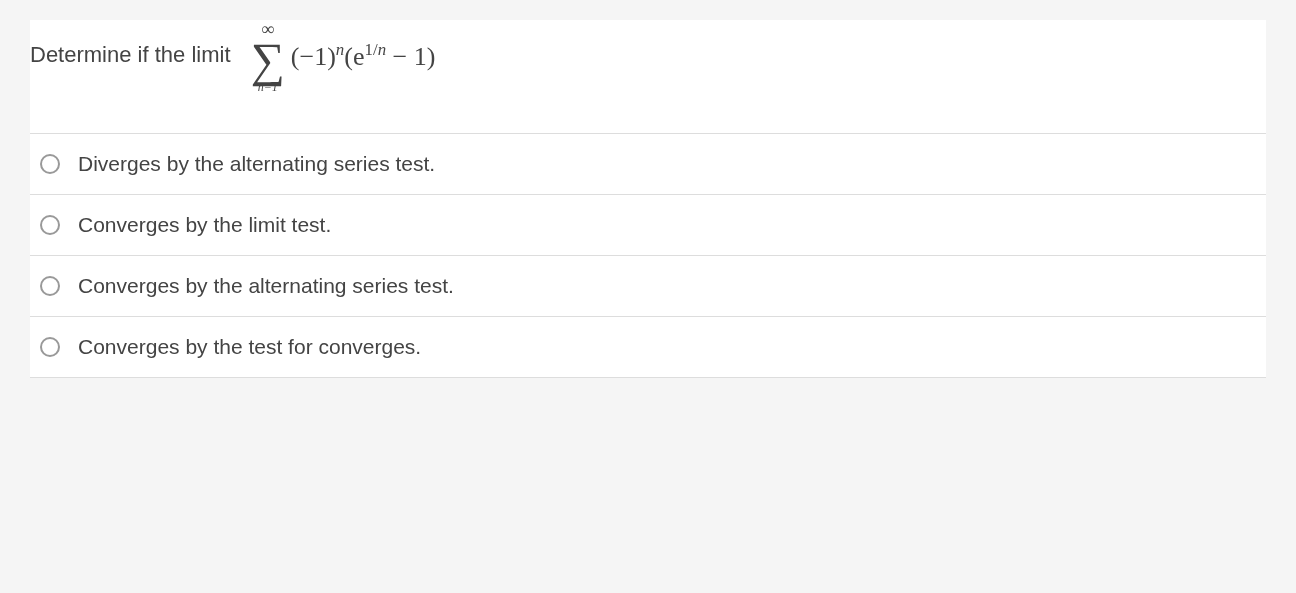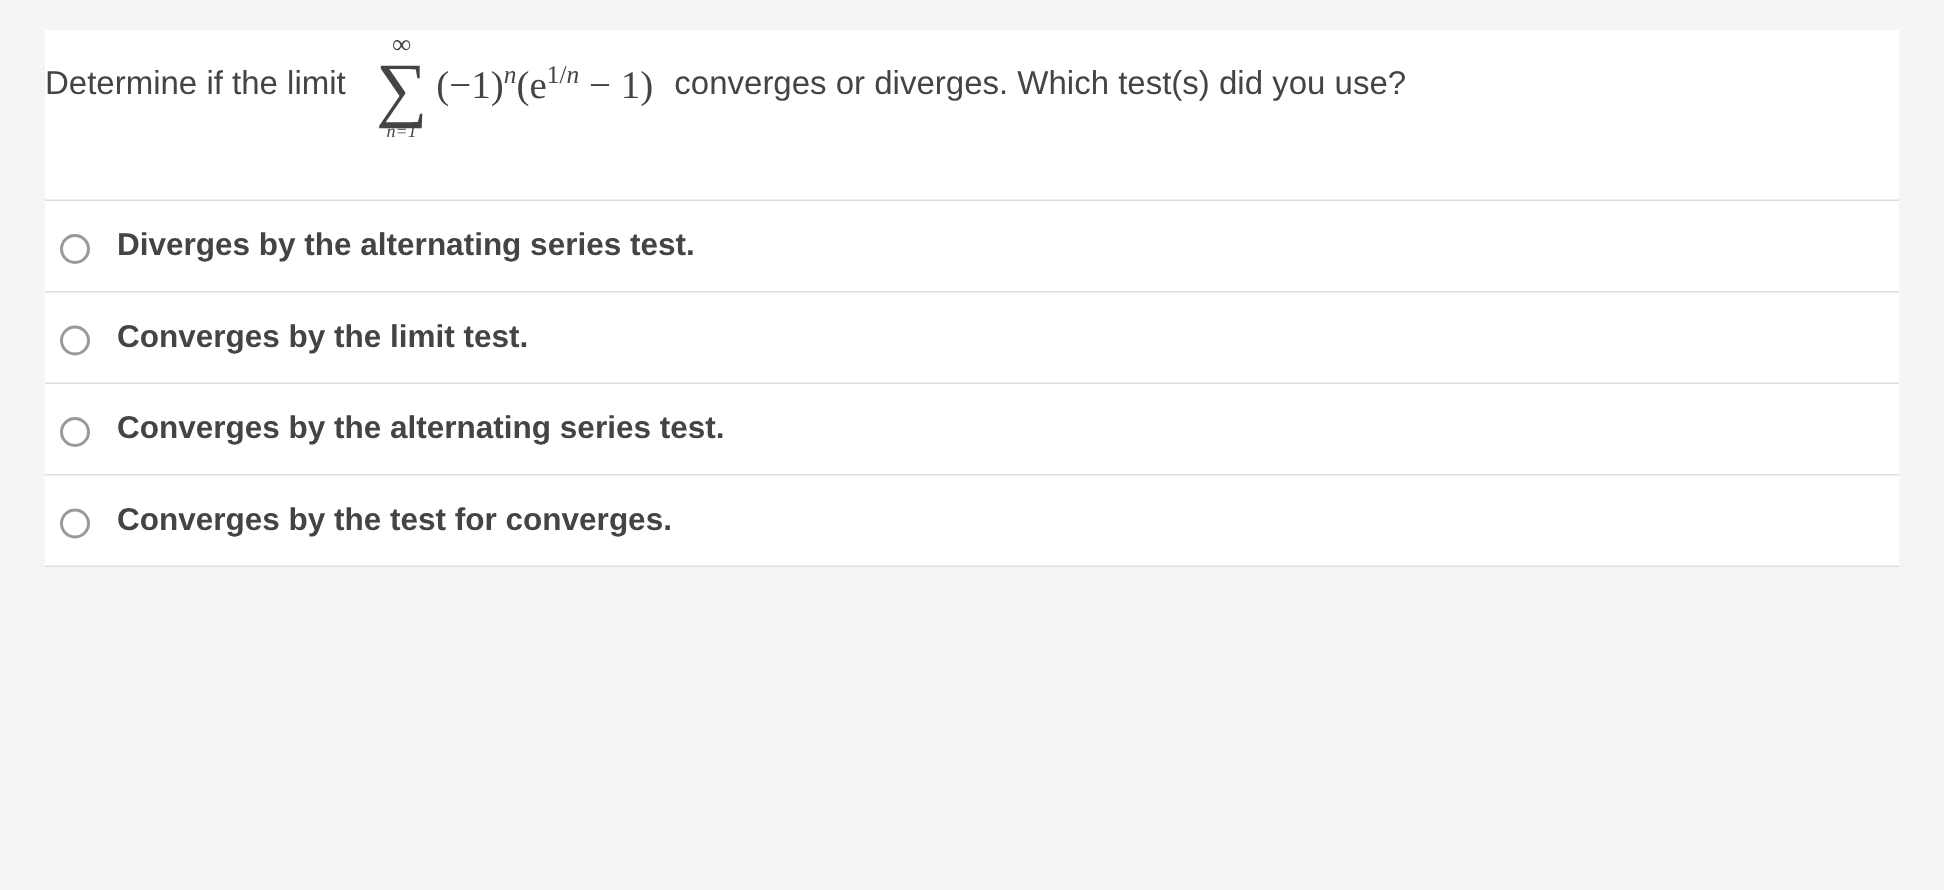--- a/index.html
+++ b/index.html
@@ -56,25 +56,24 @@
     }
     .expr {
       font-family: Liberation Serif, serif;
       font-size: 26px;
     }
     .options {
       border-top: 1px solid #ddd;
     }
     .option-row {
       display: flex;
-      align-items: flex-end;
+      align-items: center;
       padding: 18px 10px;
       border-bottom: 1px solid #ddd;
       cursor: pointer;
-      font-weight: bold;
     }
     .radio {
       width: 20px;
       height: 20px;
       border: 2px solid #999;
       border-radius: 50%;
       margin-right: 18px;
       flex-shrink: 0;
     }
     .option-label {
@@ -94,21 +93,20 @@
   <div class="question-text">
     <span>Determine if the limit</span>
     <span class="math-inline">
       <span class="sum-block">
         <span class="sum-top">∞</span>
         <span class="sum-sigma">∑</span>
         <span class="sum-bottom">n=1</span>
       </span>
       <span class="expr">(−1)<sup><i>n</i></sup>(e<sup>1/<i>n</i></sup> − 1)</span>
     </span>
-    <span>converges or diverges. Which test(s) did you use?</span>
   </div>
 
   <div class="options">
     <div class="option-row">
       <span class="radio"></span>
       <span class="option-label">Diverges by the alternating series test.</span>
     </div>
     <div class="option-row">
       <span class="radio"></span>
       <span class="option-label">Converges by the limit test.</span>

